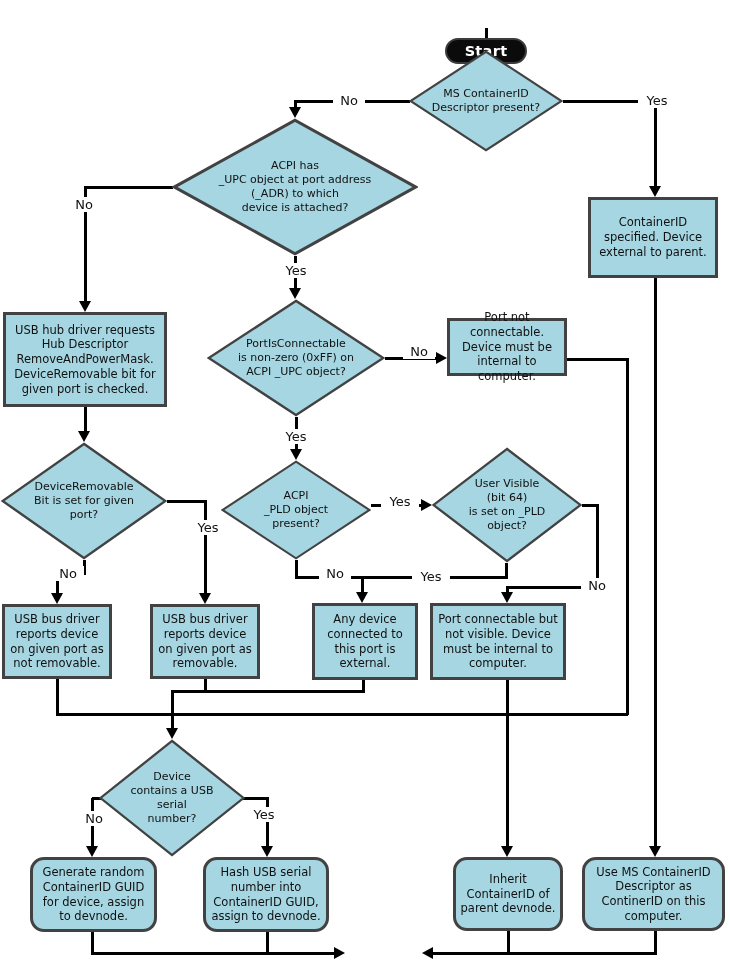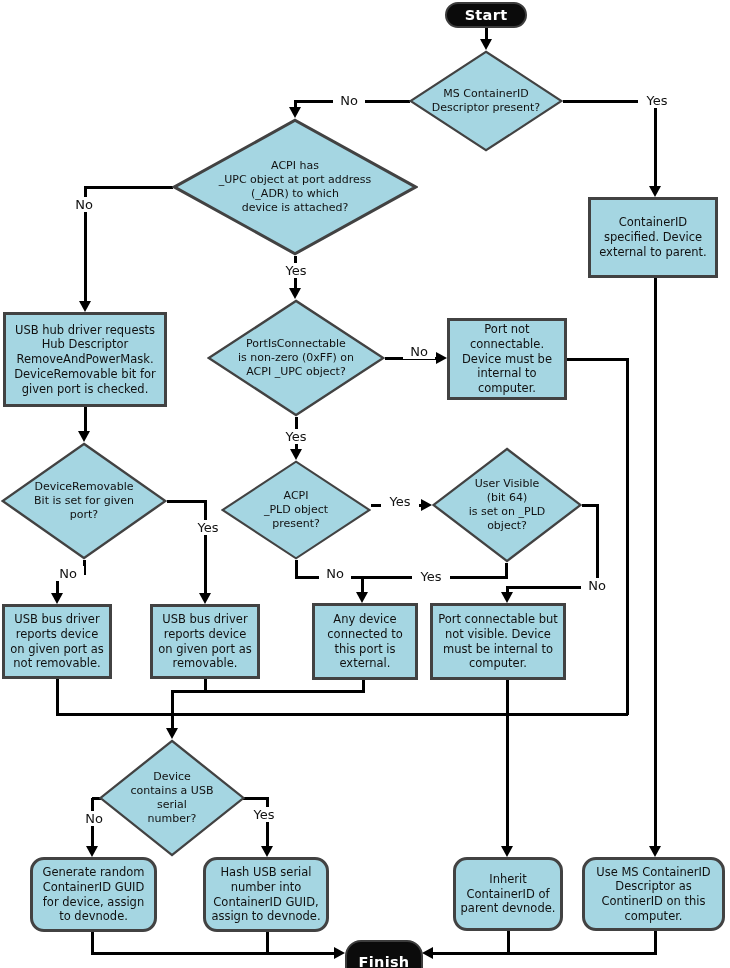--- a/index.html
+++ b/index.html
@@ -11,21 +11,21 @@
   .rbox { border-radius:14px; }
   .diamond { position:absolute; }
   .diamond svg { position:absolute; left:0; top:0; width:100%; height:100%; display:block; }
   .diamond polygon { fill:var(--node-fill); stroke:var(--node-border); stroke-width:2.6; }
   .dtext { position:absolute; left:0; top:0; right:0; bottom:0; display:flex; align-items:center;
            justify-content:center; text-align:center; font-size:11px; line-height:1.28;
            white-space:pre-line; }
   .terminal { position:absolute; background:var(--terminal-fill); color:var(--terminal-text);
               border:2px solid #3c3c3c; border-radius:16px; box-sizing:border-box;
               display:flex; align-items:center; justify-content:center;
-              font-weight:bold; font-size:14.5px; letter-spacing:0.3px; }
+              font-weight:bold; font-size:14.5px; letter-spacing:0.3px;margin-top:36px; }
   .h, .v { position:absolute; background:var(--line); }
   .h { height:3px; } .v { width:3px; }
   .arrD { position:absolute; width:0; height:0; border-left:6px solid transparent;
           border-right:6px solid transparent; border-top:11px solid var(--line); }
   .arrR { position:absolute; width:0; height:0; border-top:6px solid transparent;
           border-bottom:6px solid transparent; border-left:11px solid var(--line); }
   .arrL { position:absolute; width:0; height:0; border-top:6px solid transparent;
           border-bottom:6px solid transparent; border-right:11px solid var(--line); }
   .lbl { position:absolute; background:#fff; font-size:13px; padding:0 2px; text-align:center; }
 </style>
@@ -148,21 +148,21 @@
 
   <div class="diamond" style="left:207px;top:299px;width:178px;height:118px">
     <svg viewBox="0 0 200 120" preserveAspectRatio="none">
         <polygon points="100,2 198,60 100,118 2,60"></polygon>
       </svg>
     <div class="dtext">PortIsConnectable
 is non-zero (0xFF) on
 ACPI _UPC object?</div>
   </div>
 
-  <div class="box" style="left:447px;top:318px;width:120px;height:82px">Port not
+  <div class="box" style="left:447px;top:318px;width:120px;height:58px">Port not
 connectable.
 Device must be
 internal to
 computer.</div>
 
   <div class="box" style="left:588px;top:197px;width:130px;height:81px">ContainerID
 specified. Device
 external to parent.</div>
 
   <div class="diamond" style="left:1px;top:442px;width:166px;height:118px">

